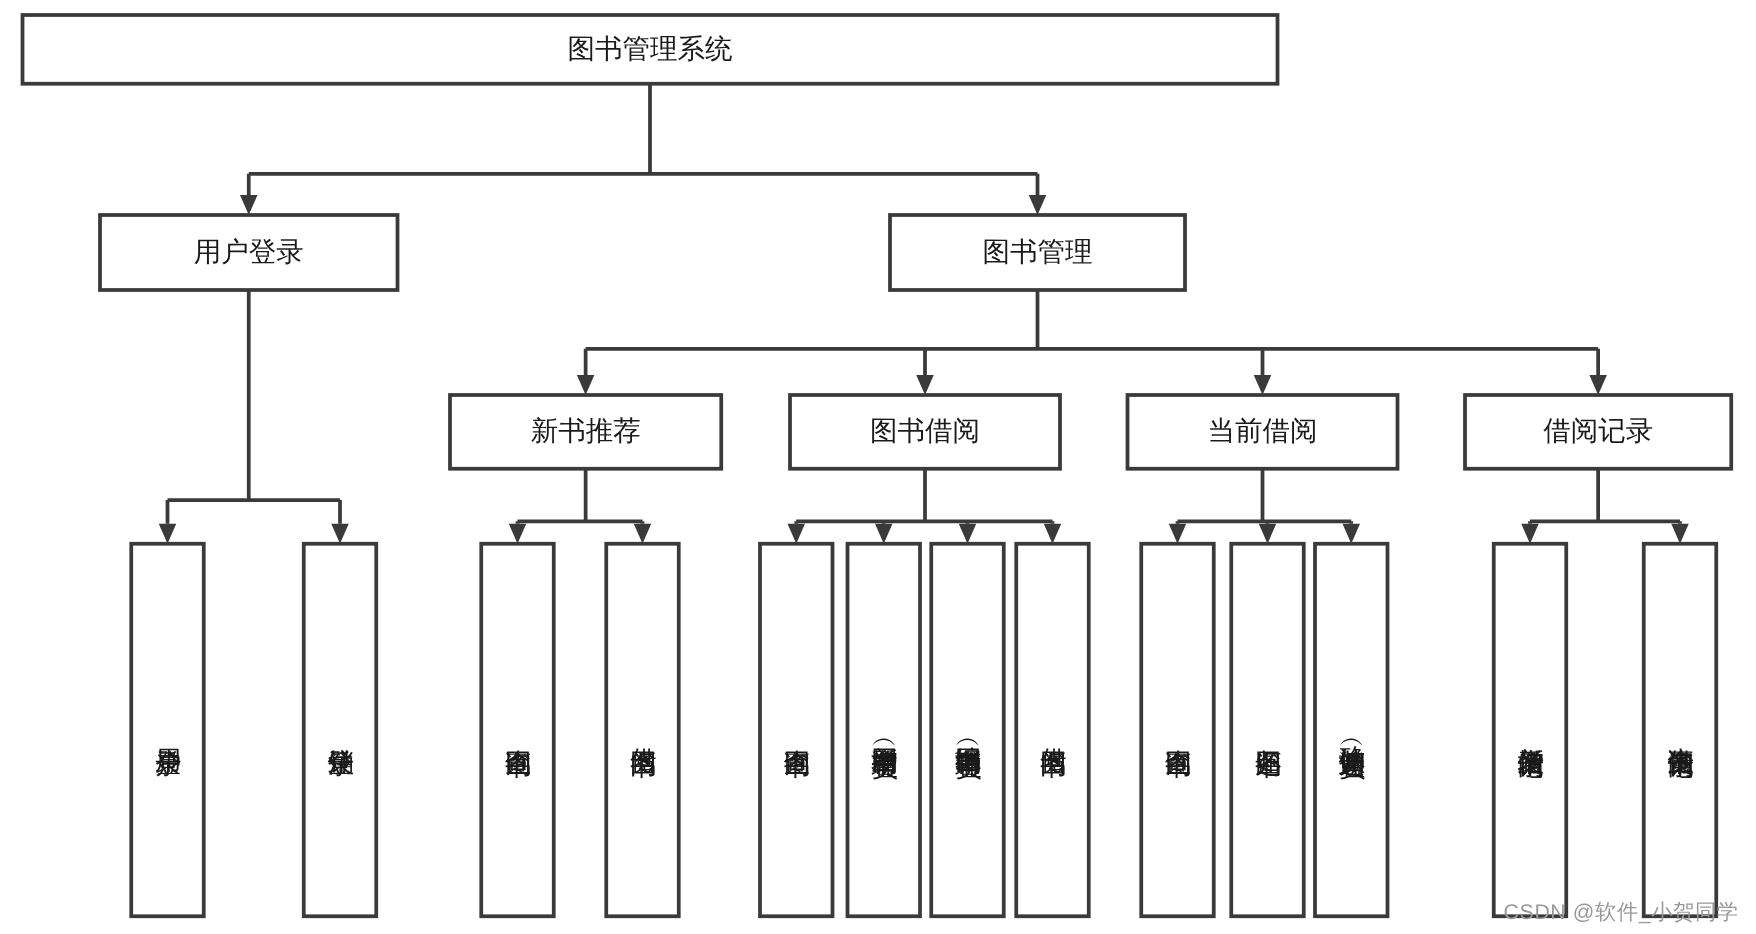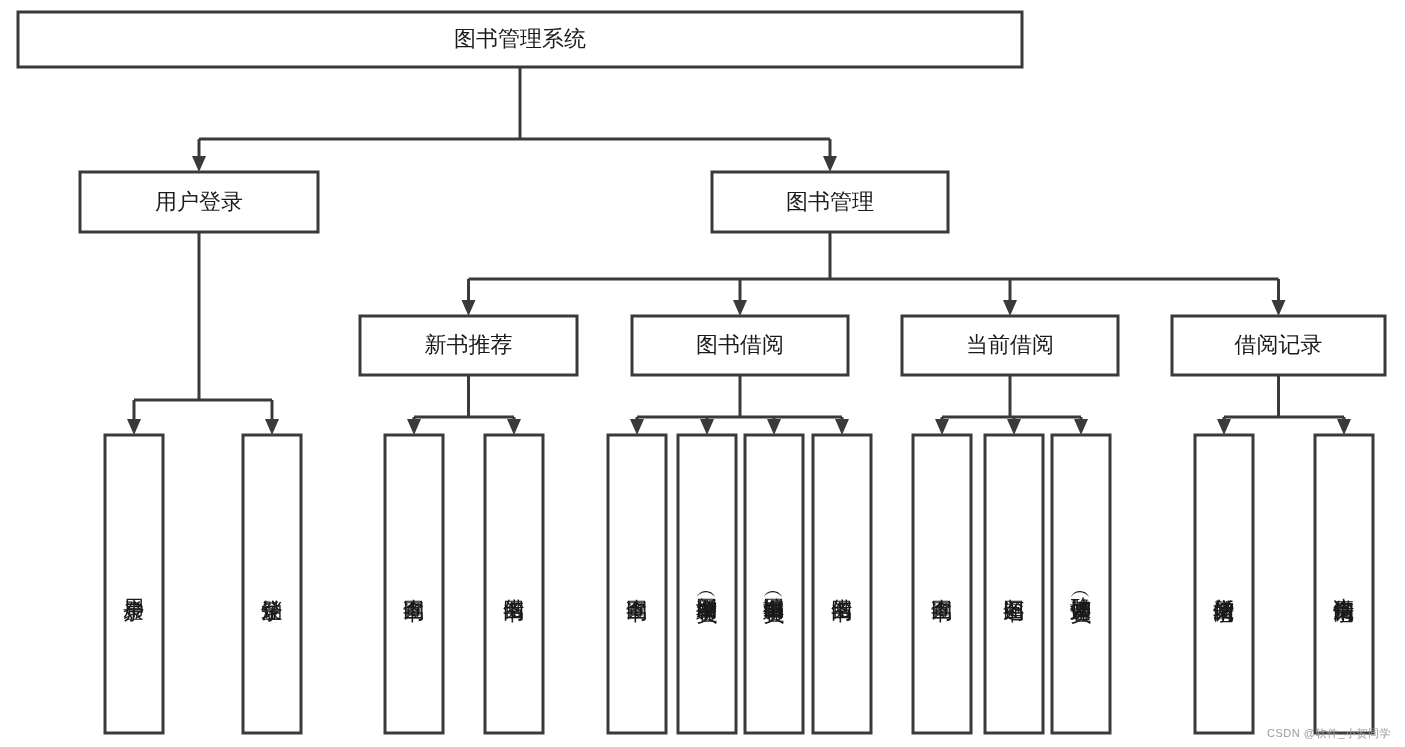--- a/index.html
+++ b/index.html
@@ -29,21 +29,21 @@
     font-size:21px;
     line-height:1.12;
     color:#1a1a1a;
     letter-spacing:1px;
     white-space:nowrap;
     pointer-events:none;
   }
   .watermark{
     position:absolute;
     right:14px;bottom:6px;
-    font-size:11px;
+    font-size:17px;
     color:#9a9a9a;
     letter-spacing:0.5px;
     white-space:nowrap;
   }
 </style>
 </head>
 <body>
 
 <div id="diagram-root">
 

